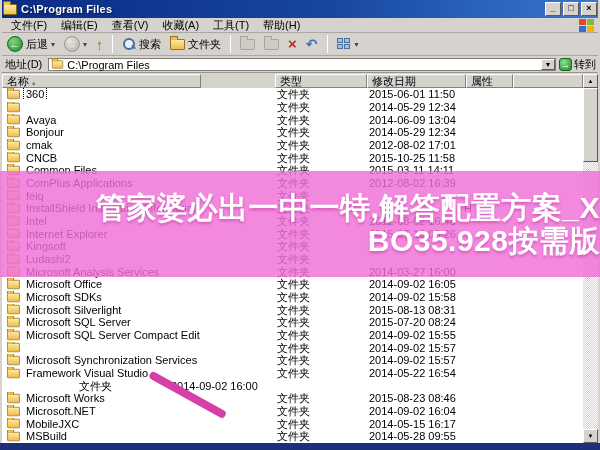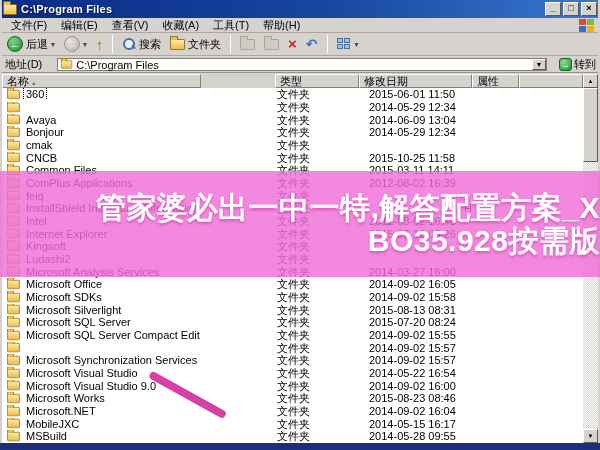--- a/index.html
+++ b/index.html
@@ -57,21 +57,21 @@
   .fold.dim { background:#cfcdc3; border-color:#a8a69b; }
   .fold.dim::before { background:#cfcdc3; border-color:#a8a69b; }
   .x-icon { color:#cc2222; font-size:15px; font-weight:bold; line-height:14px; }
   .undo-icon { color:#3a6ec0; font-size:14px; font-weight:bold; line-height:14px; }
   .views-icon { width:15px; height:13px; display:grid; grid-template-columns:6px 6px; grid-template-rows:5px 5px;
     gap:1px; }
   .views-icon i { background:#9ec1e8; border:1px solid #4a6e9e; }
 
   
   .addressbar { position:absolute; left:0; top:57px; width:600px; height:16px; background:#d6d3ce;
-    border-bottom:1px solid #9a988e; display:flex; align-items:center; padding:0 2px; gap:12px; }
+    border-bottom:1px solid #9a988e; display:flex; align-items:center; padding:0 2px; gap:3px; }
   .addr-label { padding:0 3px; }
   .addr-combo { flex:1; height:13px; background:#fff; border:1px solid #7f7d74; display:flex; align-items:center; }
   .addr-combo .fold { transform:scale(.75); margin:0 0 0 1px; }
   .addr-text { flex:1; padding-left:2px; white-space:nowrap; }
   .addr-drop { width:14px; height:11px; background:#d6d3ce; border:1px solid;
     border-color:#fff #5a5a5a #5a5a5a #fff; font-size:7px; text-align:center; line-height:10px; }
   .go-btn { display:flex; align-items:center; gap:2px; padding-right:2px; }
   .go-circle { width:13px; height:13px; border-radius:3px; background:radial-gradient(circle at 35% 30%,#8ee08e,#1f8c2f);
     border:1px solid #156322; color:#fff; font-size:9px; font-weight:bold; text-align:center; line-height:12px; }
 
@@ -208,22 +208,22 @@
       <span class="go-circle">→</span>
       <span>转到</span>
     </span>
   </div>
 
   <div class="colheaders">
     <span class="col" style="width:199px">
       <span>名称</span><span class="sort">▴</span>
     </span>
     <span class="col size" style="width:74px">大小</span>
-    <span class="col" style="width:84px">类型</span>
-    <span class="col" style="width:113px">修改日期</span>
+    <span class="col" style="width:92px">类型</span>
+    <span class="col" style="width:99px">修改日期</span>
     <span class="col" style="width:47px">属性</span>
     <span class="col" style="flex:1"></span>
   </div>
 
   <div class="list">
     <div class="row sel">
       <span class="cell c-name">
           <span class="fold"></span>
           <span class="nm">360</span>
         </span>
@@ -265,20 +265,21 @@
       <span class="cell c-attr"></span>
     </div>
 
     <div class="row">
       <span class="cell c-name">
           <span class="fold"></span>
           <span class="nm">cmak</span>
         </span>
       <span class="cell c-size"></span>
       <span class="cell c-type">文件夹</span>
+      <span class="cell c-date">2012-08-02 17:01</span>
       <span class="cell c-attr"></span>
     </div>
 
     <div class="row">
       <span class="cell c-name">
           <span class="fold"></span>
           <span class="nm">CNCB</span>
         </span>
       <span class="cell c-size"></span>
       <span class="cell c-type">文件夹</span>
@@ -457,33 +458,29 @@
         </span>
       <span class="cell c-size"></span>
       <span class="cell c-type">文件夹</span>
       <span class="cell c-date">2014-09-02 15:57</span>
       <span class="cell c-attr"></span>
     </div>
 
     <div class="row">
       <span class="cell c-name">
           <span class="fold"></span>
-          <span class="nm">Microsoft Visual Studio</span>
+          <span class="nm">Framework Visual Studio</span>
         </span>
       <span class="cell c-size"></span>
       <span class="cell c-type">文件夹</span>
       <span class="cell c-date">2014-05-22 16:54</span>
       <span class="cell c-attr"></span>
     </div>
 
     <div class="row">
-      <span class="cell c-name">
-          <span class="fold"></span>
-          <span class="nm">Microsoft Visual Studio 9.0</span>
-        </span>
       <span class="cell c-size"></span>
       <span class="cell c-type">文件夹</span>
       <span class="cell c-date">2014-09-02 16:00</span>
       <span class="cell c-attr"></span>
     </div>
 
     <div class="row">
       <span class="cell c-name">
           <span class="fold"></span>
           <span class="nm">Microsoft Works</span>

